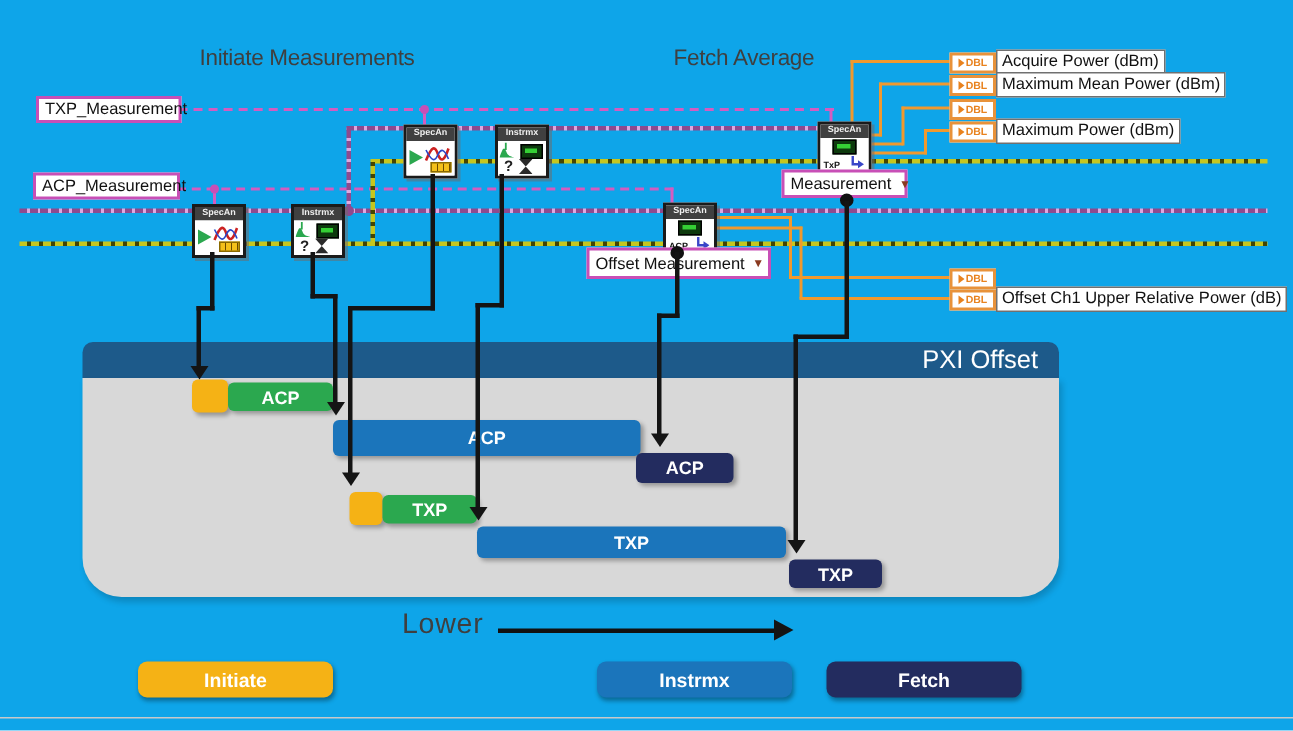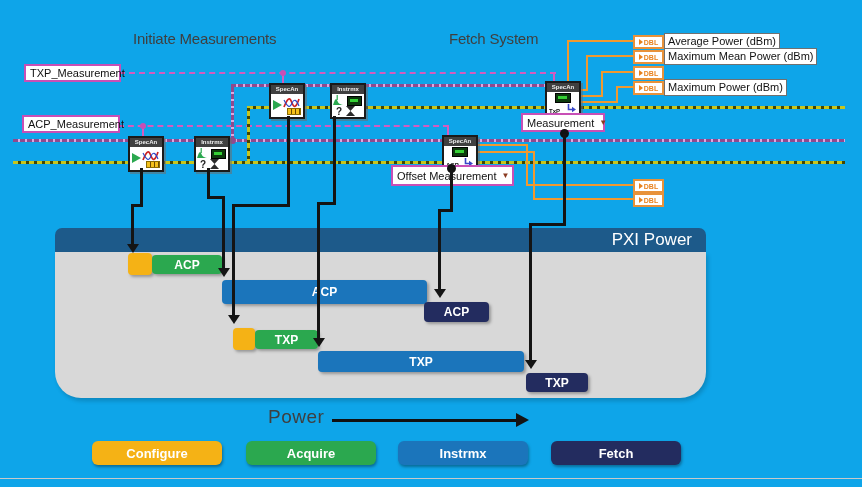--- a/index.html
+++ b/index.html
@@ -62,21 +62,21 @@
     display:flex;align-items:center;justify-content:center;box-shadow:1px 2px 3px rgba(0,0,0,.35);}
   .timetext{font-size:19px;color:#3f3f3f;letter-spacing:0.5px;}
   .baseline{height:1px;background:#c9c9c9;}
 </style>
 </head>
 <body>
 
 <div class="screen">
 
   <div class="abs title" style="left:133px;top:30px;">Initiate Measurements</div>
-  <div class="abs title" style="left:449px;top:30px;">Fetch System</div>
+  <div class="abs title" style="left:449px;top:30px;">Fetch Average</div>
 
   <div class="abs wp-h" style="left:119px;top:72px;width:437px;"></div>
   <div class="abs wp-v" style="left:553px;top:72px;height:11px;"></div>
   <div class="abs wp-v" style="left:282px;top:73px;height:12px;"></div>
   <div class="abs jp" style="left:280px;top:70px;"></div>
   <div class="abs wp-h" style="left:118px;top:125px;width:331px;"></div>
   <div class="abs wp-v" style="left:447px;top:125px;height:12px;"></div>
   <div class="abs wp-v" style="left:142px;top:126px;height:12px;"></div>
   <div class="abs jp" style="left:140px;top:123px;"></div>
 
@@ -209,21 +209,21 @@
   </div>
   <div class="abs pinkbox" style="left:391px;top:165px;width:123px;height:21px;">
     <span>Offset Measurement</span>
     <span class="caret">▼</span>
   </div>
 
   <div class="abs dblterm" style="left:633px;top:35px;">
       <span class="tri"></span>
       <span>DBL</span>
     </div>
-  <div class="abs glabel" style="left:664px;top:33px;">Average Power (dBm)</div>
+  <div class="abs glabel" style="left:664px;top:33px;">Acquire Power (dBm)</div>
   <div class="abs dblterm" style="left:633px;top:50px;">
       <span class="tri"></span>
       <span>DBL</span>
     </div>
   <div class="abs glabel" style="left:664px;top:48px;">Maximum Mean Power (dBm)</div>
   <div class="abs dblterm" style="left:633px;top:66px;">
       <span class="tri"></span>
       <span>DBL</span>
     </div>
   <div class="abs dblterm" style="left:633px;top:81px;">
@@ -232,23 +232,24 @@
     </div>
   <div class="abs glabel" style="left:664px;top:79px;">Maximum Power (dBm)</div>
   <div class="abs dblterm" style="left:633px;top:179px;">
       <span class="tri"></span>
       <span>DBL</span>
     </div>
   <div class="abs dblterm" style="left:633px;top:193px;">
       <span class="tri"></span>
       <span>DBL</span>
     </div>
+  <div class="abs glabel" style="left:664px;top:191px;">Offset Ch1 Upper Relative Power (dB)</div>
 
   <div class="abs pxihead" style="left:55px;top:228px;width:651px;height:24px;">
-    <span>PXI Power</span>
+    <span>PXI Offset</span>
   </div>
   <div class="abs pxibody" style="left:55px;top:252px;width:651px;height:146px;"></div>
 
   <div class="abs cfg" style="left:128px;top:253px;width:24px;height:22px;"></div>
   <div class="abs bar bar-green" style="left:152px;top:255px;width:70px;height:19px;">ACP</div>
   <div class="abs bar bar-blue" style="left:222px;top:280px;width:205px;height:24px;">ACP</div>
   <div class="abs bar bar-navy" style="left:424px;top:302px;width:65px;height:20px;">ACP</div>
   <div class="abs cfg" style="left:233px;top:328px;width:22px;height:22px;"></div>
   <div class="abs bar bar-green" style="left:255px;top:330px;width:63px;height:19px;">TXP</div>
   <div class="abs bar bar-blue" style="left:318px;top:351px;width:206px;height:21px;">TXP</div>
@@ -279,23 +280,22 @@
   <div class="abs wb-h" style="left:438px;top:209px;width:15px;"></div>
   <div class="abs wb-v" style="left:438px;top:209px;height:82px;"></div>
   <div class="abs ah" style="left:434px;top:289px;"></div>
 
   <div class="abs dot" style="left:560px;top:129px;"></div>
   <div class="abs wb-v" style="left:563px;top:134px;height:92px;"></div>
   <div class="abs wb-h" style="left:529px;top:223px;width:37px;"></div>
   <div class="abs wb-v" style="left:529px;top:223px;height:139px;"></div>
   <div class="abs ah" style="left:525px;top:360px;"></div>
 
-  <div class="abs timetext" style="left:268px;top:406px;">Power</div>
+  <div class="abs timetext" style="left:268px;top:406px;">Lower</div>
   <div class="abs" style="left:332px;top:419px;width:186px;height:2.5px;background:#111;"></div>
   <div class="abs ah-r" style="left:516px;top:413px;"></div>
 
-  <div class="abs leg" style="left:92px;top:441px;background:#f5b215;">Configure</div>
-  <div class="abs leg" style="left:246px;top:441px;background:#2ba84f;">Acquire</div>
+  <div class="abs leg" style="left:92px;top:441px;background:#f5b215;">Initiate</div>
   <div class="abs leg" style="left:398px;top:441px;background:#1b75bb;">Instrmx</div>
   <div class="abs leg" style="left:551px;top:441px;background:#232c5f;">Fetch</div>
 
   <div class="abs baseline" style="left:0;top:478px;width:862px;"></div>
 </div>
 
 </body></html>

